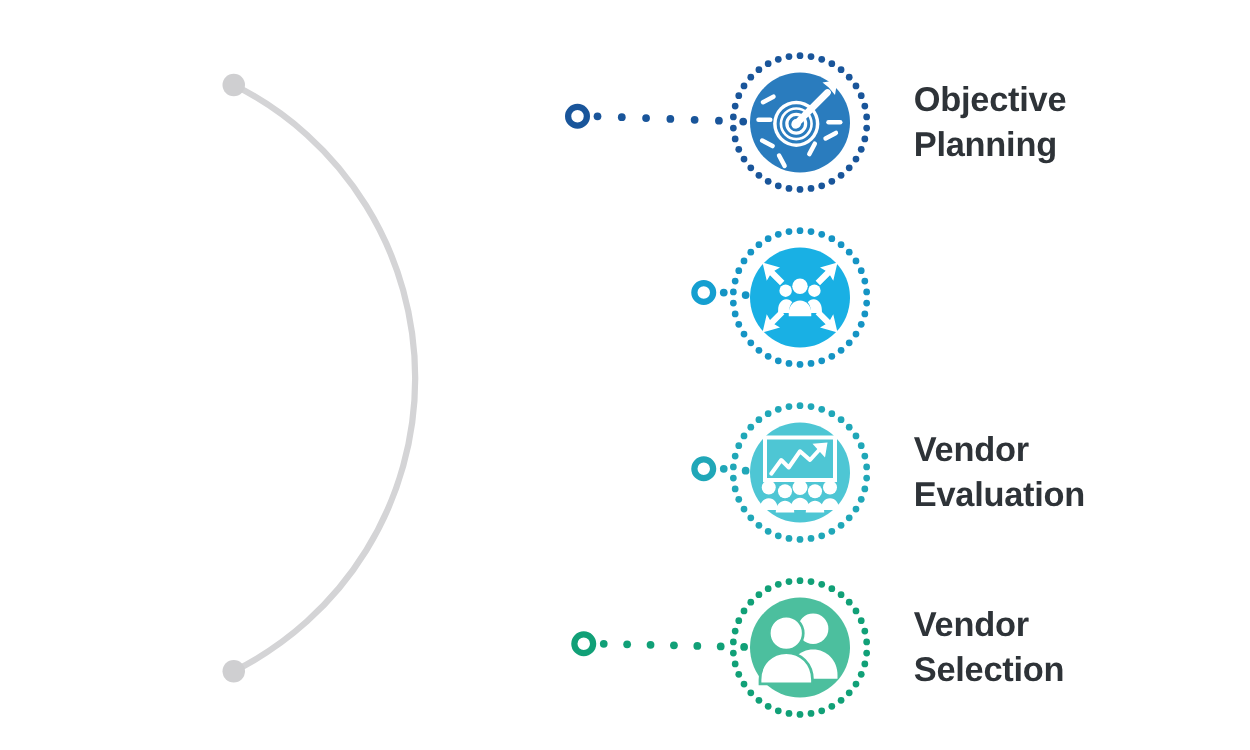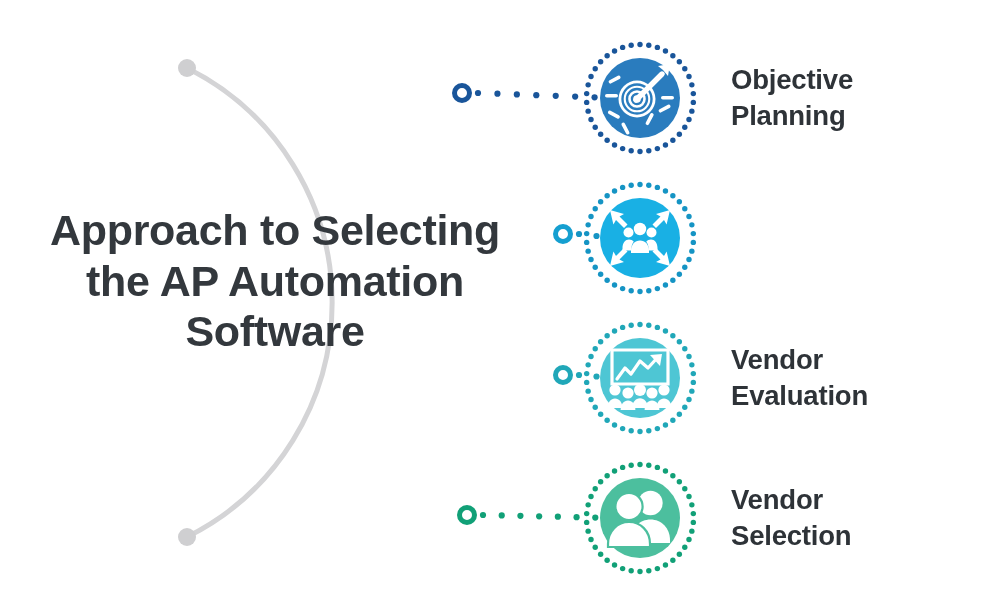--- a/index.html
+++ b/index.html
@@ -100,21 +100,20 @@
         <circle cx="501.7142857142857" cy="515.4285714285714" r="3.1" fill="#11a077"></circle>
         <circle cx="520.4285714285714" cy="515.8571428571429" r="3.1" fill="#11a077"></circle>
         <circle cx="539.1428571428571" cy="516.2857142857143" r="3.1" fill="#11a077"></circle>
         <circle cx="557.8571428571429" cy="516.7142857142857" r="3.1" fill="#11a077"></circle>
         <circle cx="576.5714285714286" cy="517.1428571428571" r="3.1" fill="#11a077"></circle>
         <circle cx="595.2857142857142" cy="517.5714285714286" r="3.1" fill="#11a077"></circle>
         <circle cx="614" cy="518" r="3.1" fill="#11a077"></circle>
       </g>
   </svg>
 
-  <div id="title-block" style="color: rgb(51, 56, 61);">Approach to Selecting the AP Automation Software</div>
 
   <div class="step" id="step-0">
     <div class="badge">
       <svg class="dotring" viewBox="0 0 120 120">
           <circle cx="60.00" cy="6.50" r="2.7" fill="#19559a"></circle>
           <circle cx="68.81" cy="7.23" r="2.7" fill="#19559a"></circle>
           <circle cx="77.37" cy="9.40" r="2.7" fill="#19559a"></circle>
           <circle cx="85.46" cy="12.95" r="2.7" fill="#19559a"></circle>
           <circle cx="92.86" cy="17.78" r="2.7" fill="#19559a"></circle>
           <circle cx="99.36" cy="23.77" r="2.7" fill="#19559a"></circle>

